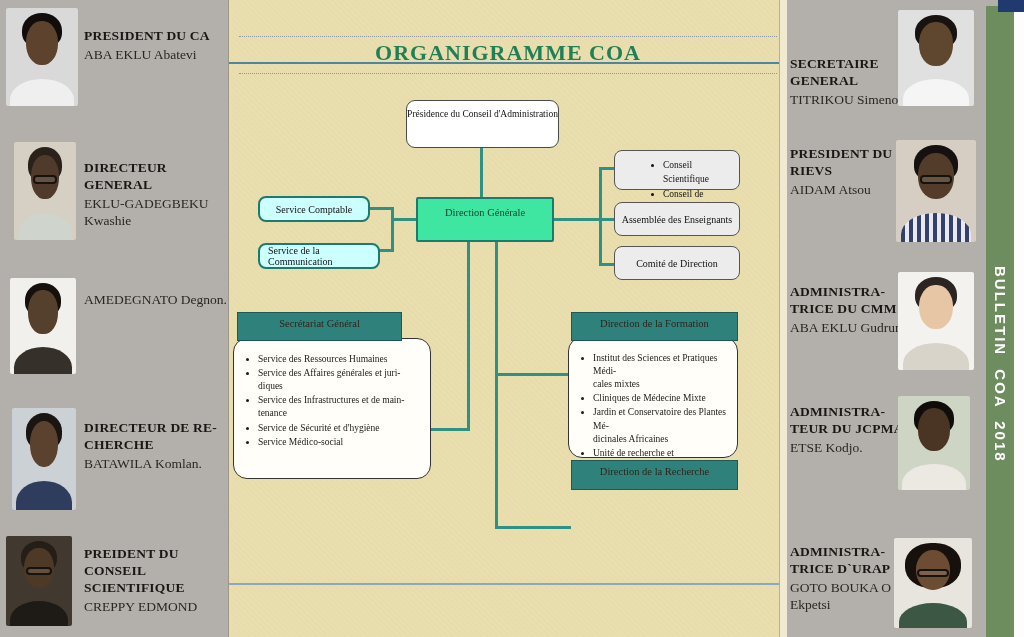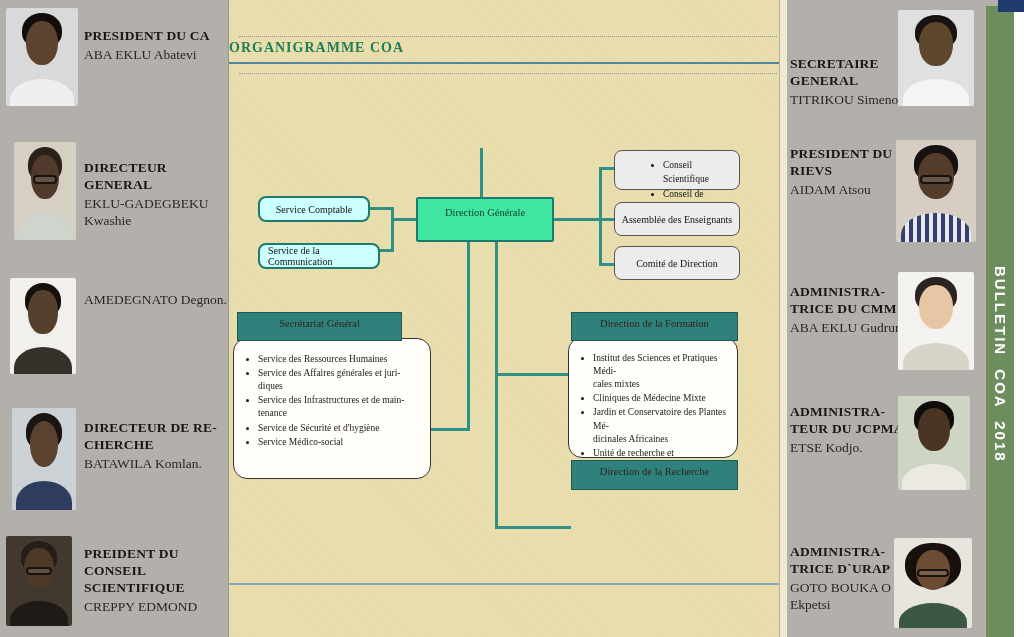--- a/index.html
+++ b/index.html
@@ -7,22 +7,22 @@
         font-family:"Liberation Serif", serif;}
 
   
   #panel{position:absolute;left:228px;top:0;width:558px;height:637px;
          background:#e8dcaa;
          background-image:repeating-linear-gradient(45deg, rgba(255,255,255,.06) 0 2px, rgba(0,0,0,0) 2px 4px);
          border-left:1px solid #9b9789;}
   #panel-edge{position:absolute;right:0;top:0;width:7px;height:637px;background:#f2ead0;border-left:1px solid #b9b193;}
   .dotted{position:absolute;left:10px;width:538px;border-top:1px dotted #8d97a5;}
   .rule{position:absolute;left:0;width:558px;height:2px;}
-  #chart-title{position:absolute;left:0;top:40px;width:558px;
-               font-size:14px;font-weight:bold;color:#1f7f57;letter-spacing:1px;}
+  #chart-title{position:absolute;left:0;top:40px;width:558px;text-align:center;
+               font-size:22px;font-weight:bold;color:#1f7f57;letter-spacing:1px;}
 
   
   .obox{position:absolute;background:#fff;border:1.5px solid #4a4a4a;border-radius:9px;
         font-size:9.5px;color:#111;text-align:center;box-sizing:border-box;}
   .dgbox{position:absolute;background:#3ee6a2;border:2px solid #1d7a6d;border-radius:2px;
          display:flex;align-items:flex-start;justify-content:center;padding-top:8px;
          font-size:10.5px;color:#123c31;box-sizing:border-box;}
   .sbox{position:absolute;background:#ccffff;border:2px solid #1d7a6d;border-radius:8px;
         display:flex;align-items:center;justify-content:center;
         font-size:10px;color:#111;box-sizing:border-box;}
@@ -155,20 +155,23 @@
     <div class="hline" style="left:325px;top:218px;width:60px;"></div>
     <div class="vline" style="left:370px;top:167px;height:99px;"></div>
     <div class="hline" style="left:370px;top:167px;width:15px;"></div>
     <div class="hline" style="left:370px;top:263px;width:15px;"></div>
     <div class="vline" style="left:238px;top:242px;height:189px;"></div>
     <div class="hline" style="left:174px;top:428px;width:67px;"></div>
     <div class="vline" style="left:266px;top:242px;height:287px;"></div>
     <div class="hline" style="left:266px;top:373px;width:76px;"></div>
     <div class="hline" style="left:266px;top:526px;width:76px;"></div>
 
+    <div class="obox" style="left:177px;top:100px;width:153px;height:48px;padding-top:8px;">
+      <span>Présidence du Conseil d'Administration</span>
+    </div>
 
     <div class="dgbox" style="left:187px;top:197px;width:138px;height:45px;">
       <span>Direction Générale</span>
     </div>
 
     <div class="sbox" style="left:29px;top:196px;width:112px;height:26px;">
       <span>Service Comptable</span>
     </div>
     <div class="sbox" style="left:29px;top:243px;width:122px;height:26px;padding-left:8px;">
       <span>Service de la Communication</span>

